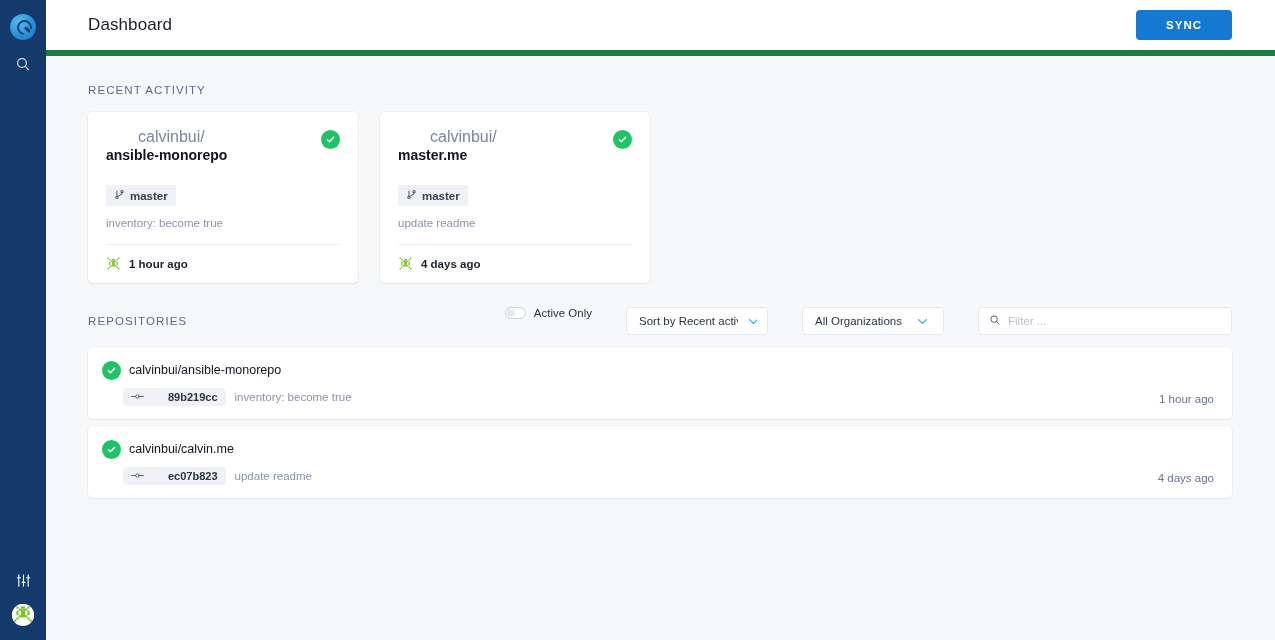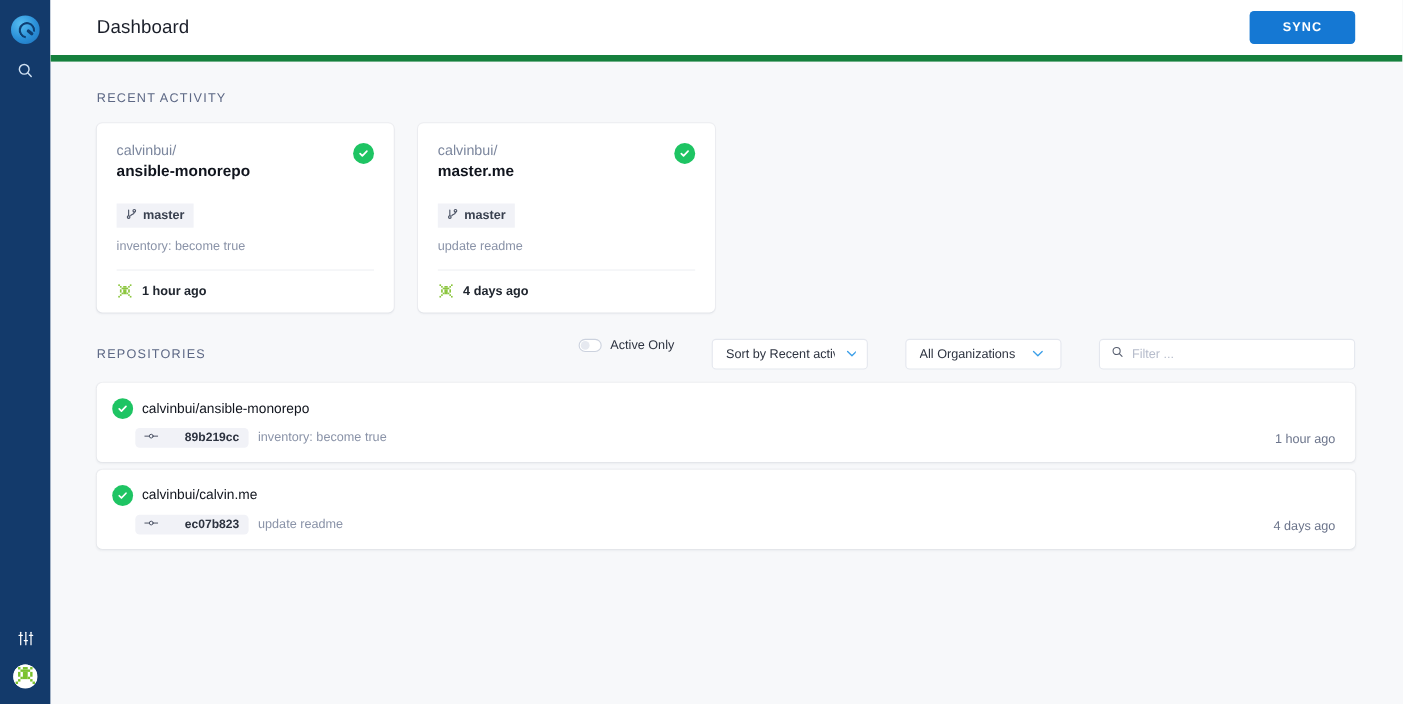--- a/index.html
+++ b/index.html
@@ -77,21 +77,21 @@
 
   
   .cards { display: flex; gap: 22px; margin-top: 16px; }
   .card {
     width: 270px; background: #ffffff; border-radius: 5px;
     box-shadow: 0 1px 2px rgba(20,30,60,.06), 0 0 0 1px rgba(20,30,60,.035);
     padding: 16px 18px 12px 18px;
   }
   .card-head { display: flex; align-items: flex-start; }
   .card-titles { flex: 1 1 auto; }
-  .card-owner { font-size: 13px; color: #7b869d; line-height: 17px; }
+  .card-owner { font-size: 16px; color: #7b869d; line-height: 17px; margin-left: 32px; }
   .card-repo { font-size: 14px; color: #10141d; font-weight: 700; line-height: 19px; margin-top: 1px; }
 
   .check-badge {
     width: 19px; height: 19px; border-radius: 50%;
     background: #1ec463; flex: 0 0 19px;
     display: flex; align-items: center; justify-content: center;
     margin-top: 2px;
   }
   .dash-badge {
     width: 19px; height: 19px; border-radius: 50%;
@@ -137,21 +137,21 @@
     height: 28px; background: #ffffff;
     border: 1px solid #e4e7ee; border-radius: 4px;
     display: flex; align-items: center; gap: 10px;
     padding: 0 10px 0 12px; cursor: pointer;
   }
   .select-sort { width: 142px; }
   .select-org { width: 142px; }
   .select span { font-size: 11.5px; color: #2d3340; flex: 1 1 auto; white-space: nowrap; overflow: hidden; }
 
   .filter-box {
-    width: 233px; height: 28px; background: #ffffff;
+    width: 254px; height: 28px; background: #ffffff;
     border: 1px solid #e4e7ee; border-radius: 4px;
     display: flex; align-items: center; gap: 7px; padding: 0 10px;
   }
   .filter-box input {
     border: none; outline: none; background: transparent;
     font-size: 11.5px; color: #2d3340; width: 100%;
     font-family: "Liberation Sans", sans-serif;
   }
   .filter-box input::placeholder { color: #b6bccb; }
 

